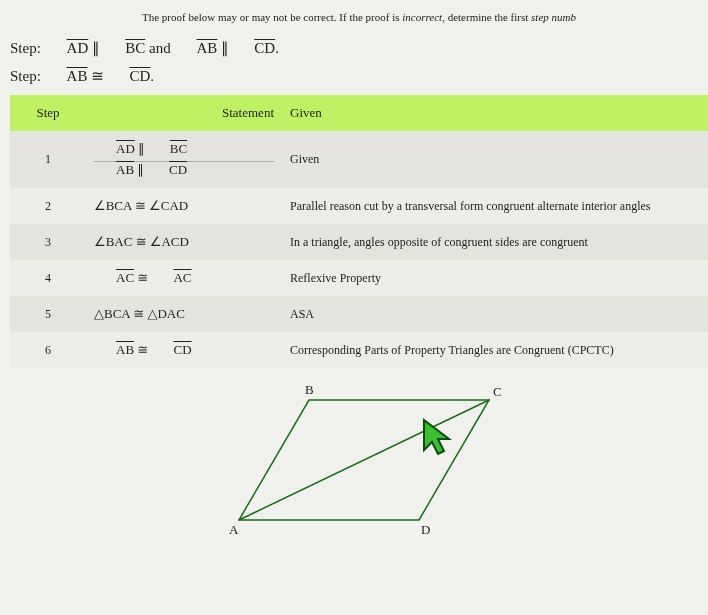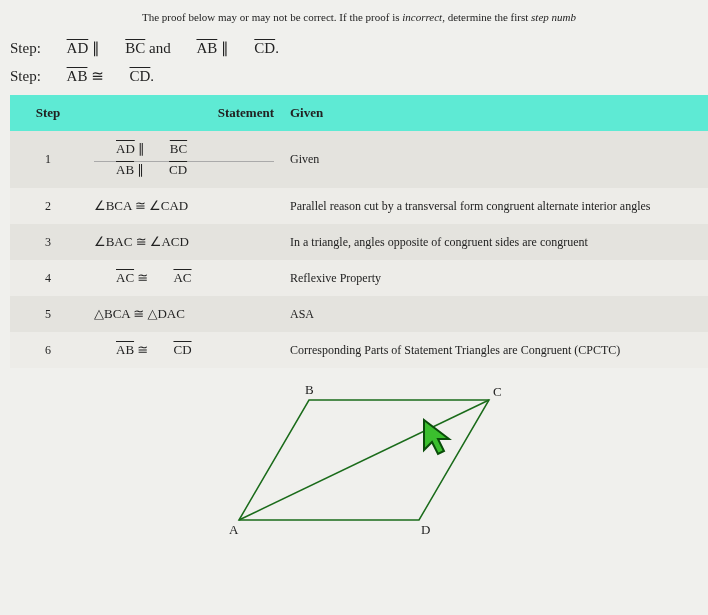--- a/index.html
+++ b/index.html
@@ -26,22 +26,22 @@
     }
     table {
       border-collapse: collapse;
       width: 100%;
       margin-top: 6px;
       font-size: 13px;
     }
     th {
       text-align: left;
       padding: 10px 8px;
-      font-weight: bold;
-      background: #5eead4;
+      font-weight: normal;
+      background: #bef264;
       font-family: Georgia, serif;
     }
     th.step-col { width: 60px; text-align: center; }
     th.statement-col { width: 180px; text-align: right; }
     td {
       padding: 10px 8px;
       vertical-align: middle;
       font-family: Georgia, serif;
     }
     tr:nth-child(even) td { background: #e4e3de; }
@@ -115,21 +115,21 @@
   <tr>
     <td class="step-num">5</td>
     <td class="statement math">△BCA ≅ △DAC</td>
     <td class="reason">ASA</td>
   </tr>
   <tr>
     <td class="step-num">6</td>
     <td class="statement">
       <span class="overline math">AB</span> ≅ <span class="overline math">CD</span>
     </td>
-    <td class="reason">Corresponding Parts of Statement Triangles are Congruent (CPCTC)</td>
+    <td class="reason">Corresponding Parts of Property Triangles are Congruent (CPCTC)</td>
   </tr>
 </tbody>
   </table>
 
 <div class="diagram-wrap">
   <svg class="diagram" width="320" height="160" viewBox="0 0 320 160">
     <polygon points="40,140 110,20 290,20 220,140" fill="none" stroke="#1a6b1a" stroke-width="1.5"></polygon>
     <line x1="40" y1="140" x2="290" y2="20" stroke="#1a6b1a" stroke-width="1.5"></line>
     <text x="106" y="14" font-size="13" font-family="Georgia" fill="#222">B</text>
     <text x="294" y="16" font-size="13" font-family="Georgia" fill="#222">C</text>

